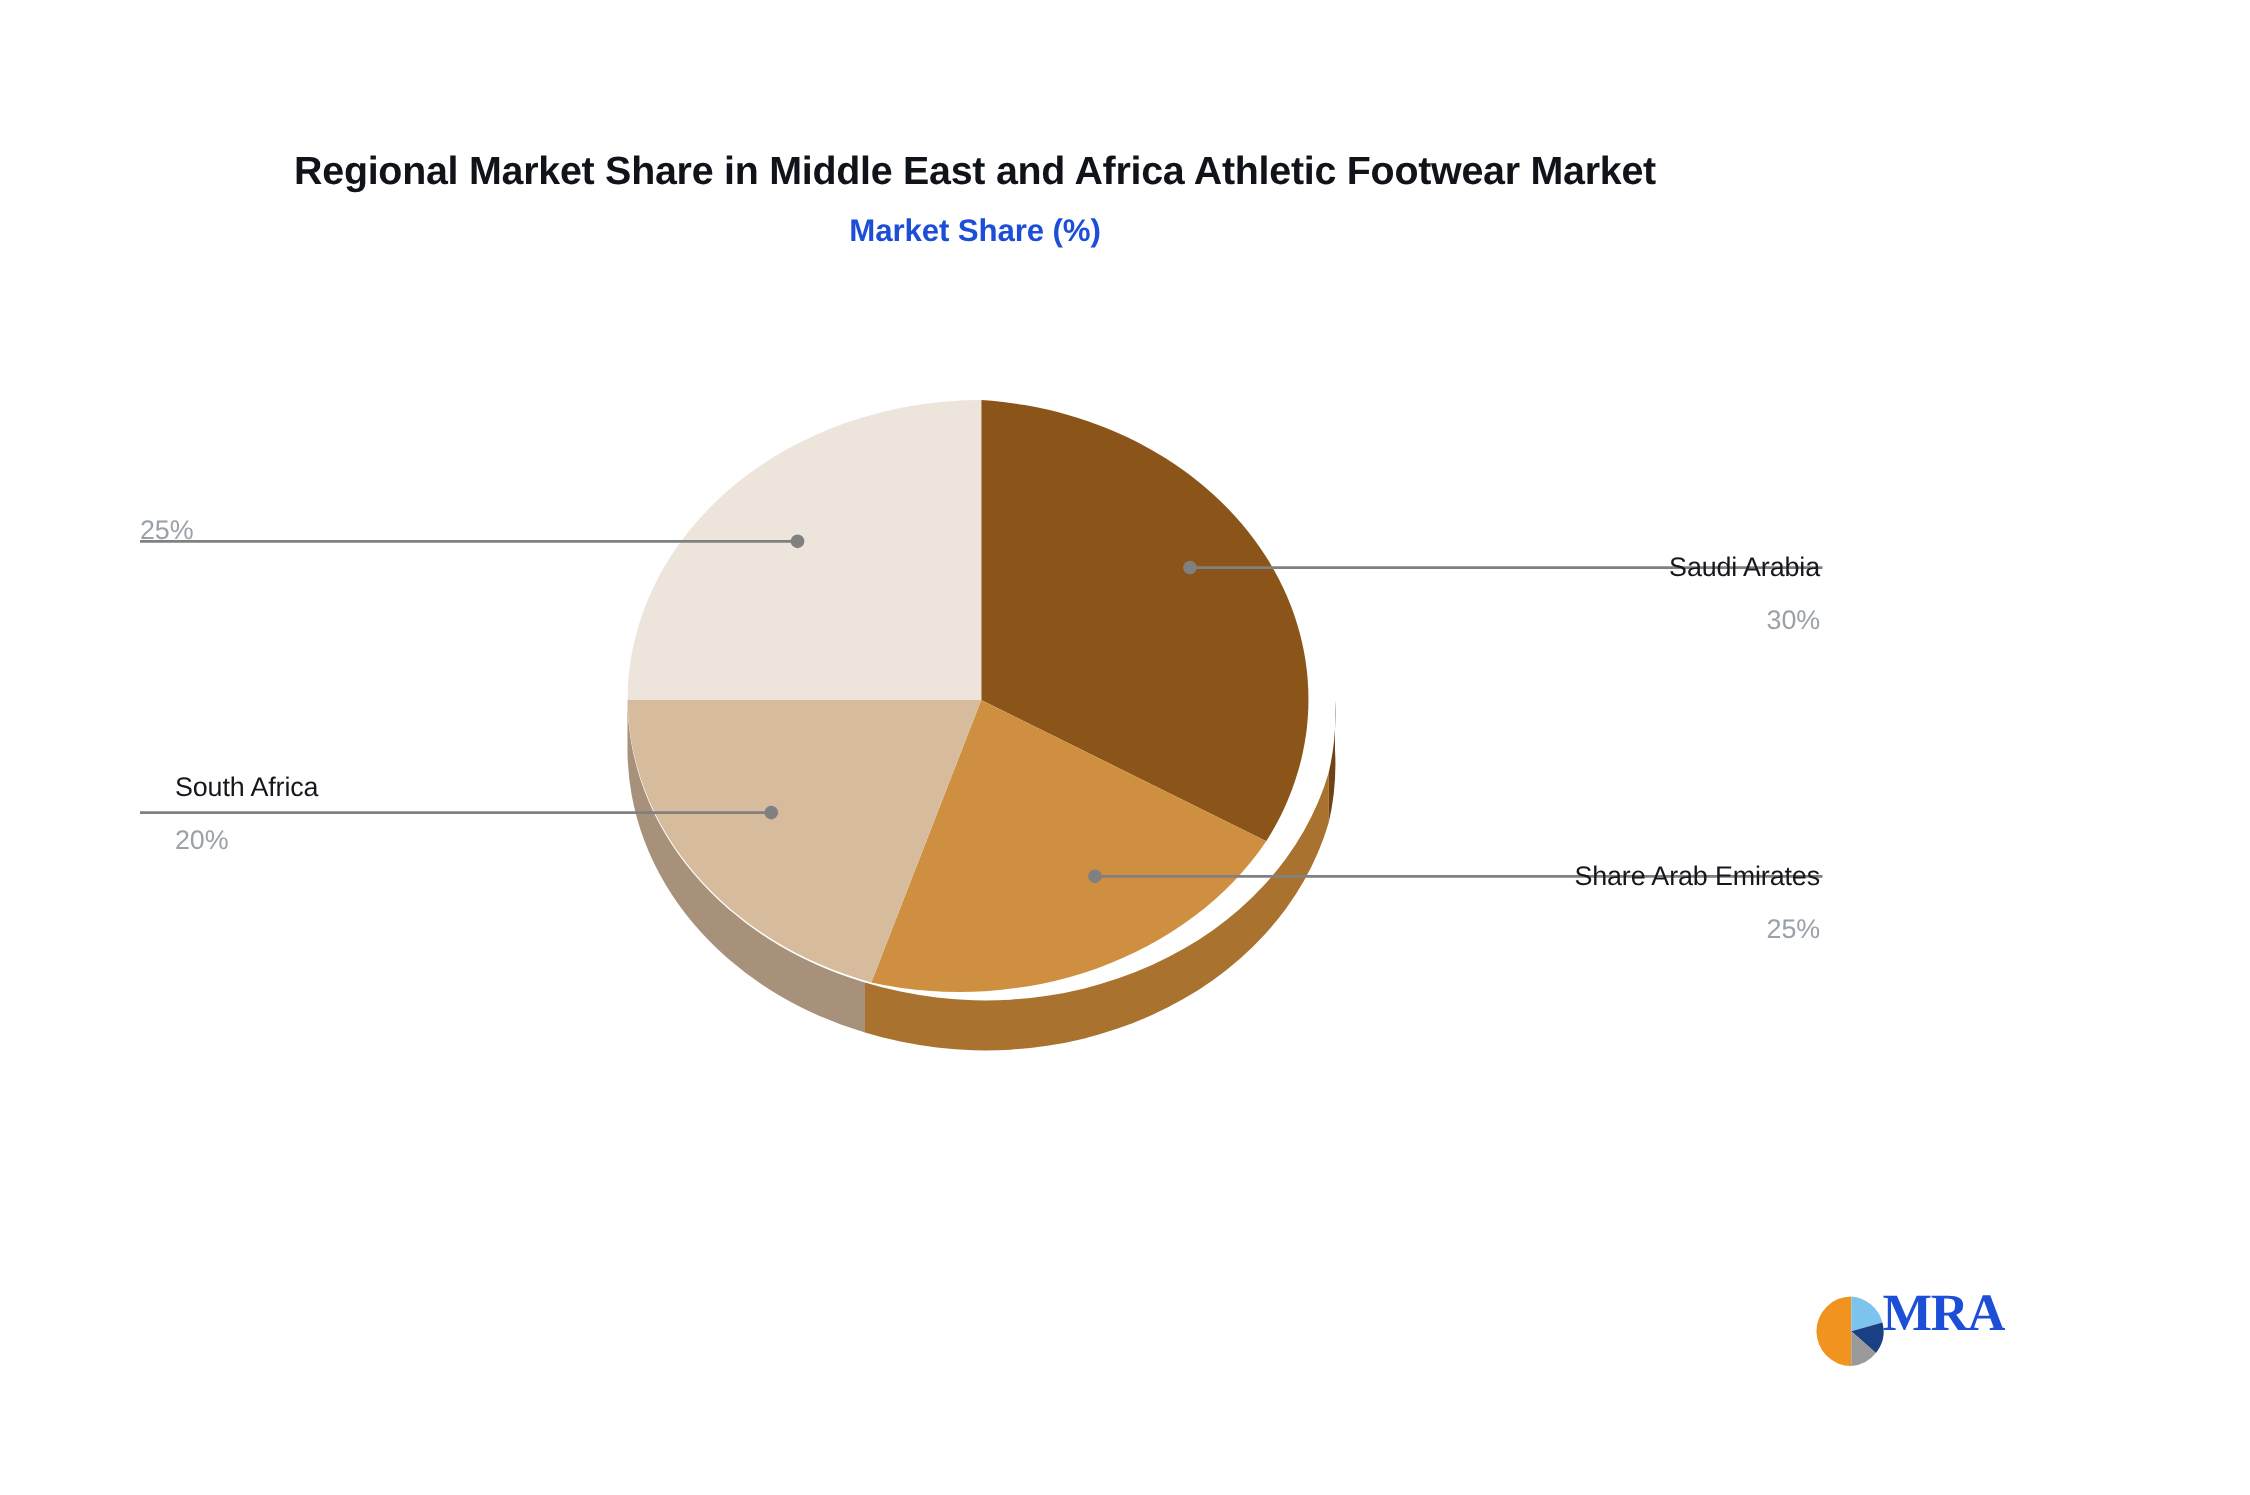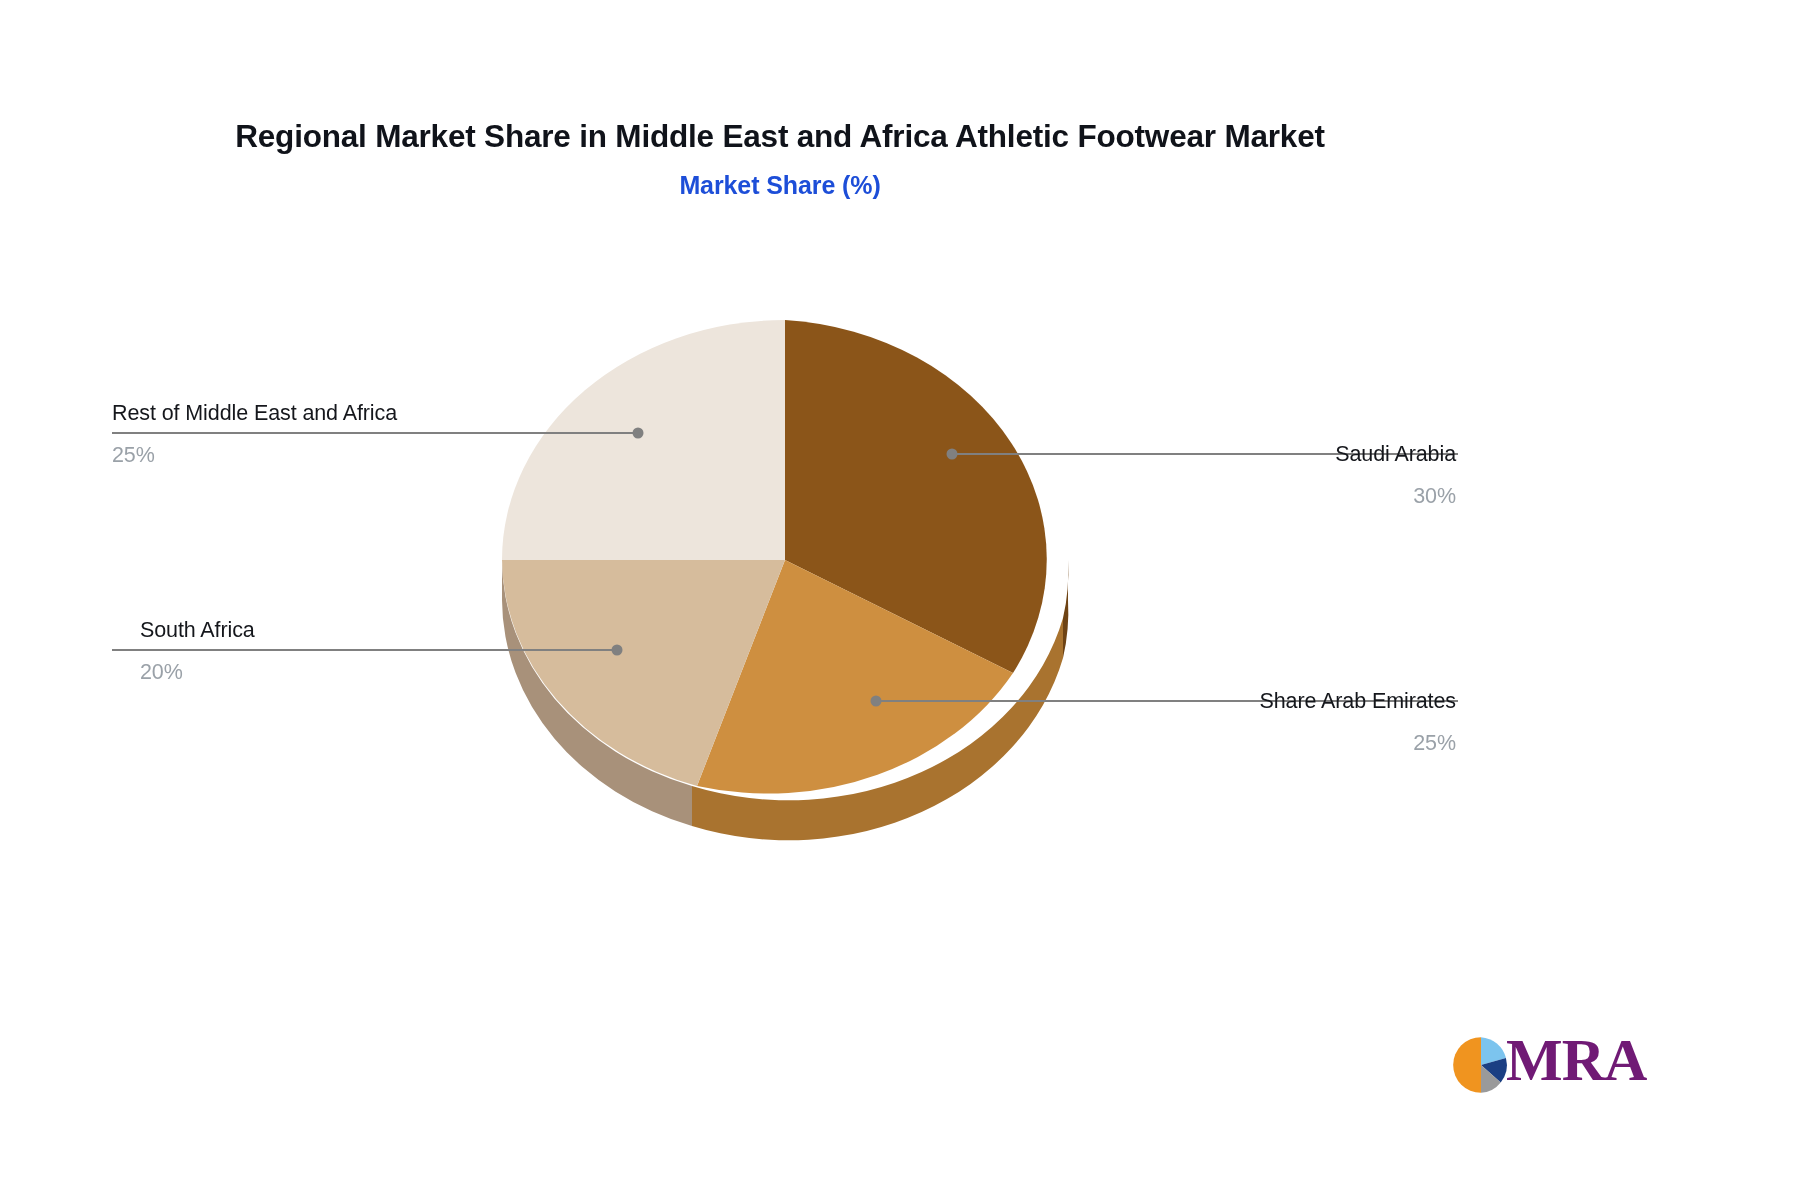--- a/index.html
+++ b/index.html
@@ -99,23 +99,23 @@
     left: 0;
     top: 4px;
     width: 58px;
     height: 58px;
   }
   #logo .logo-word {
     position: absolute;
     left: 54px;
     top: -2px;
     font-family: "Liberation Serif", serif;
-    font-size: 60px;
+    font-size: 42px;
     font-weight: bold;
-    color: #701a75;
+    color: #1d4ed8;
     letter-spacing: -1px;
     line-height: 1;
   }
 </style>
 </head>
 <body>
 
 <div id="canvas">
 
   <div class="title-block">
@@ -167,21 +167,20 @@
 
       <path d="M 953,454 L 1458,454"></path>
       <circle cx="952" cy="454" r="5.5" fill="#808080" stroke="none"></circle>
 
       <path d="M 877,701 L 1458,701"></path>
       <circle cx="876" cy="701" r="5.5" fill="#808080" stroke="none"></circle>
     </g>
   </svg>
 
   <div class="callout left" style="left:112px; top:403px;">
-    <span class="cl-name">Rest of Middle East and Africa</span>
     <span class="cl-value">25%</span>
   </div>
 
   <div class="callout left" style="left:112px; top:620px;margin-left:28px;">
     <span class="cl-name">South Africa</span>
     <span class="cl-value">20%</span>
   </div>
 
   <div class="callout right" style="right:344px; top:424px;">
     <span class="cl-name">Saudi Arabia</span>

